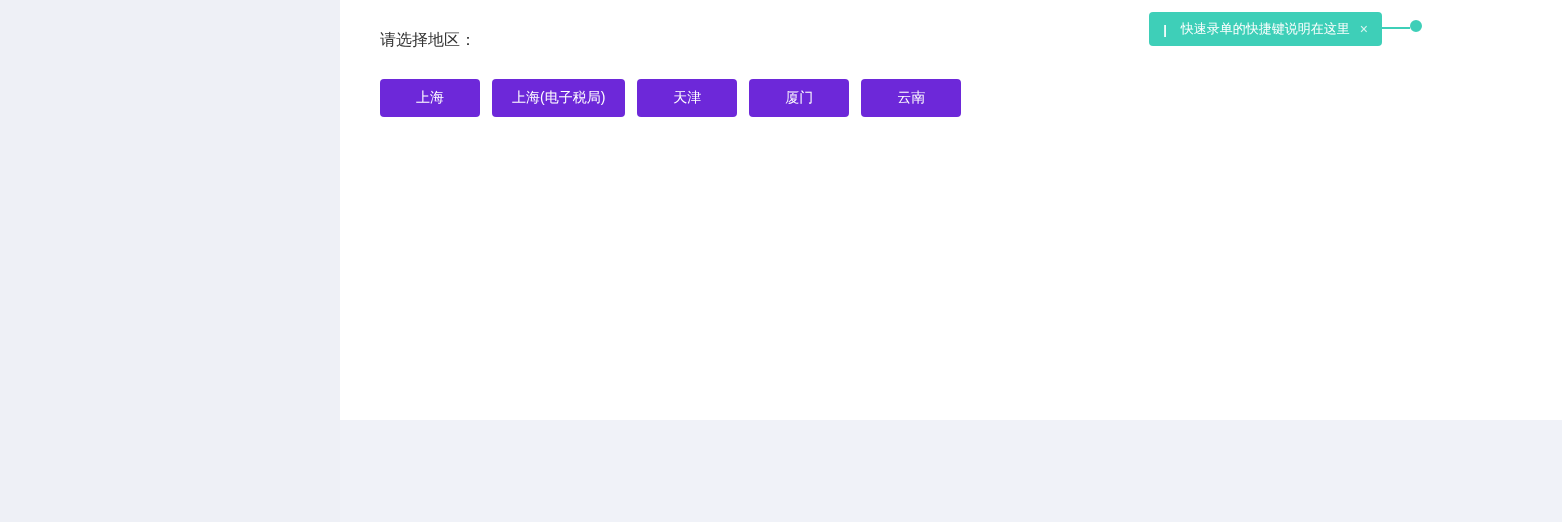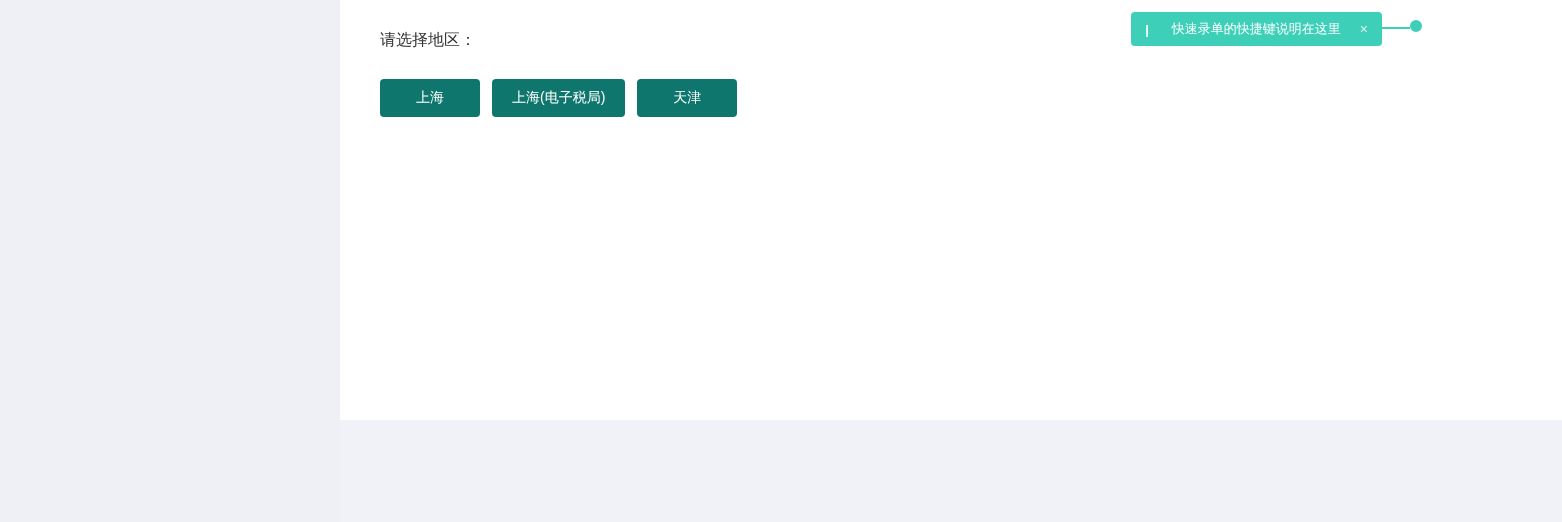--- a/index.html
+++ b/index.html
@@ -43,21 +43,21 @@
       margin-bottom: 28px;
     }
 
     .region-buttons {
       display: flex;
       flex-wrap: wrap;
       gap: 12px;
     }
 
     .region-btn {
-      background: #0f766e;
+      background: #6d28d9;
       border: none;
       border-radius: 4px;
       color: #ffffff;
       font-size: 14px;
       padding: 10px 20px;
       cursor: pointer;
       min-width: 100px;
       text-align: center;
       font-family: "Microsoft YaHei", "PingFang SC", sans-serif;
     }
@@ -67,21 +67,21 @@
       position: absolute;
       top: 12px;
       right: 180px;
       background: #3ecfb8;
       color: #ffffff;
       font-size: 13px;
       padding: 8px 14px;
       border-radius: 4px;
       display: flex;
       align-items: center;
-      gap: 19px;
+      gap: 10px;
       white-space: nowrap;
     }
 
     .tooltip-banner::before {
       content: '|';
       color: #fff;
       font-weight: bold;
       margin-right: 4px;
     }
 
@@ -120,20 +120,22 @@
 <div class="sidebar"></div>
 
 <div class="main-content">
   <div class="page-title">请选择地区：</div>
 
   <div class="region-buttons">
 
   <button class="region-btn">上海</button>
       <button class="region-btn">上海(电子税局)</button>
       <button class="region-btn">天津</button>
+      <button class="region-btn">厦门</button>
+      <button class="region-btn">云南</button>
     </div>
 </div>
 
 <div class="tooltip-banner">
   <span>快速录单的快捷键说明在这里</span>
   <span class="tooltip-close">×</span>
 </div>
 
 <div class="connector-line"></div>
 <div class="circle-indicator"></div>

